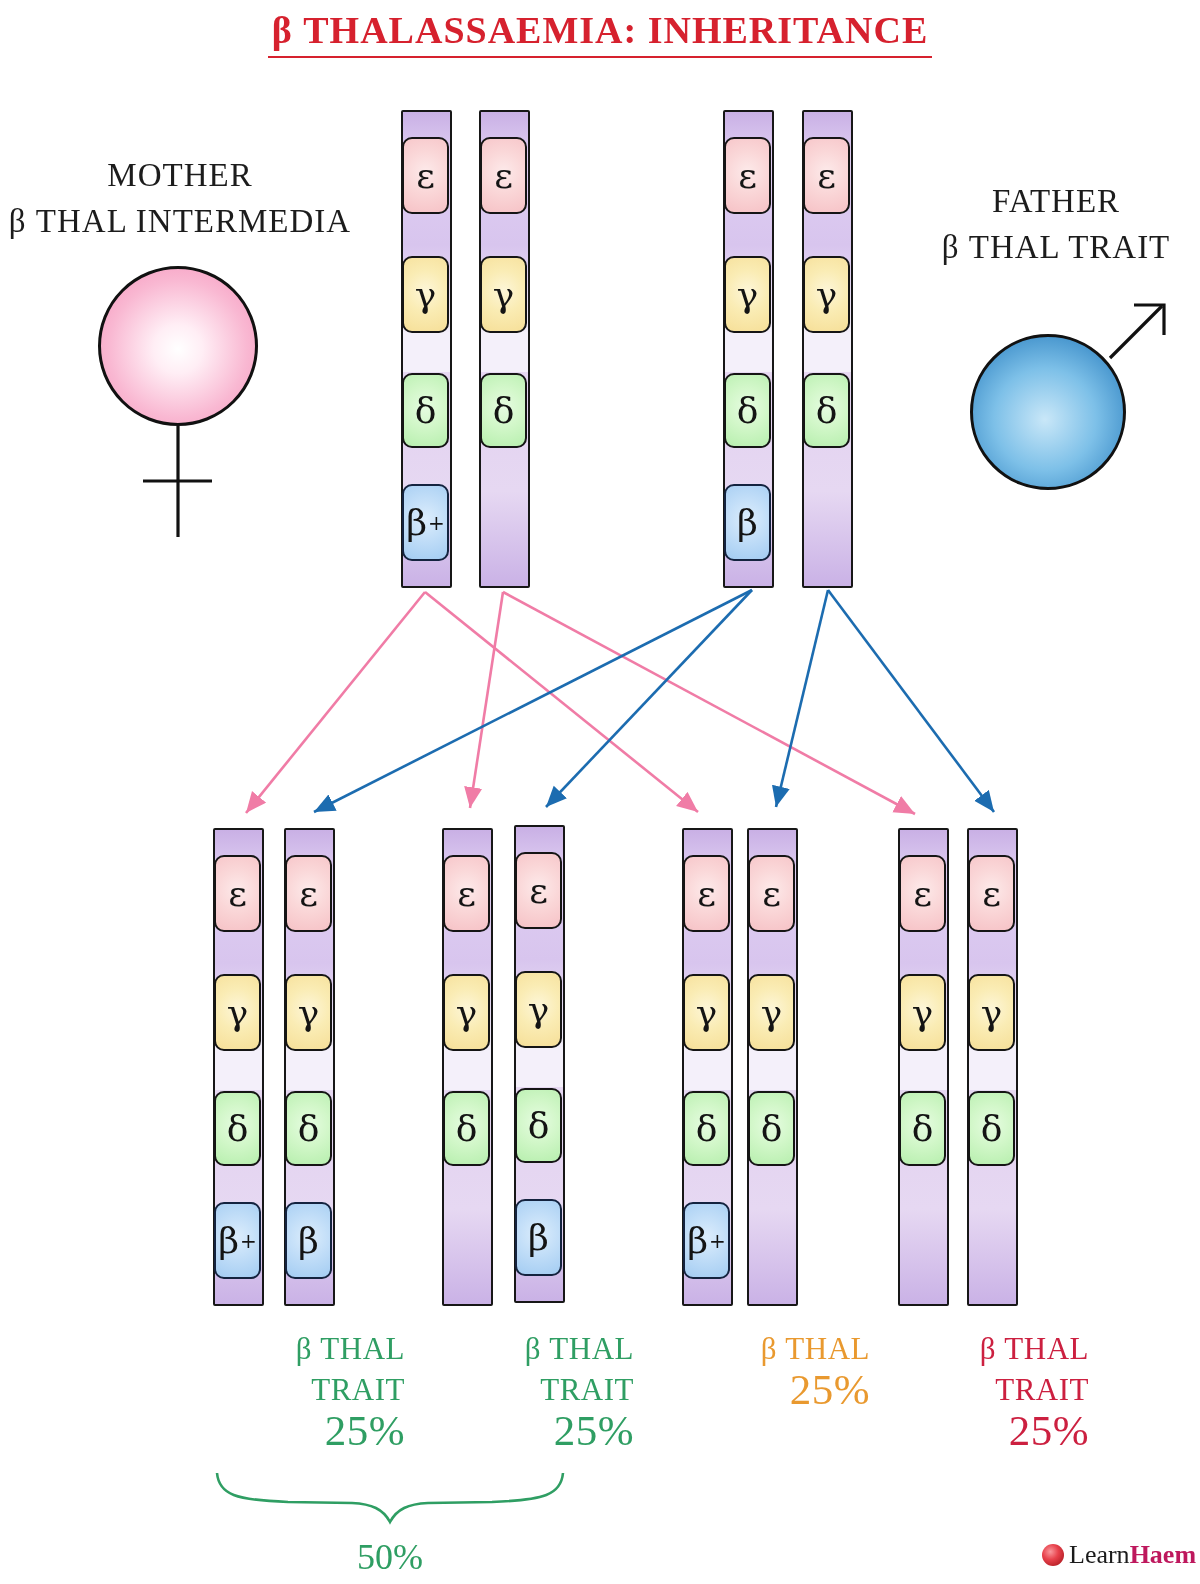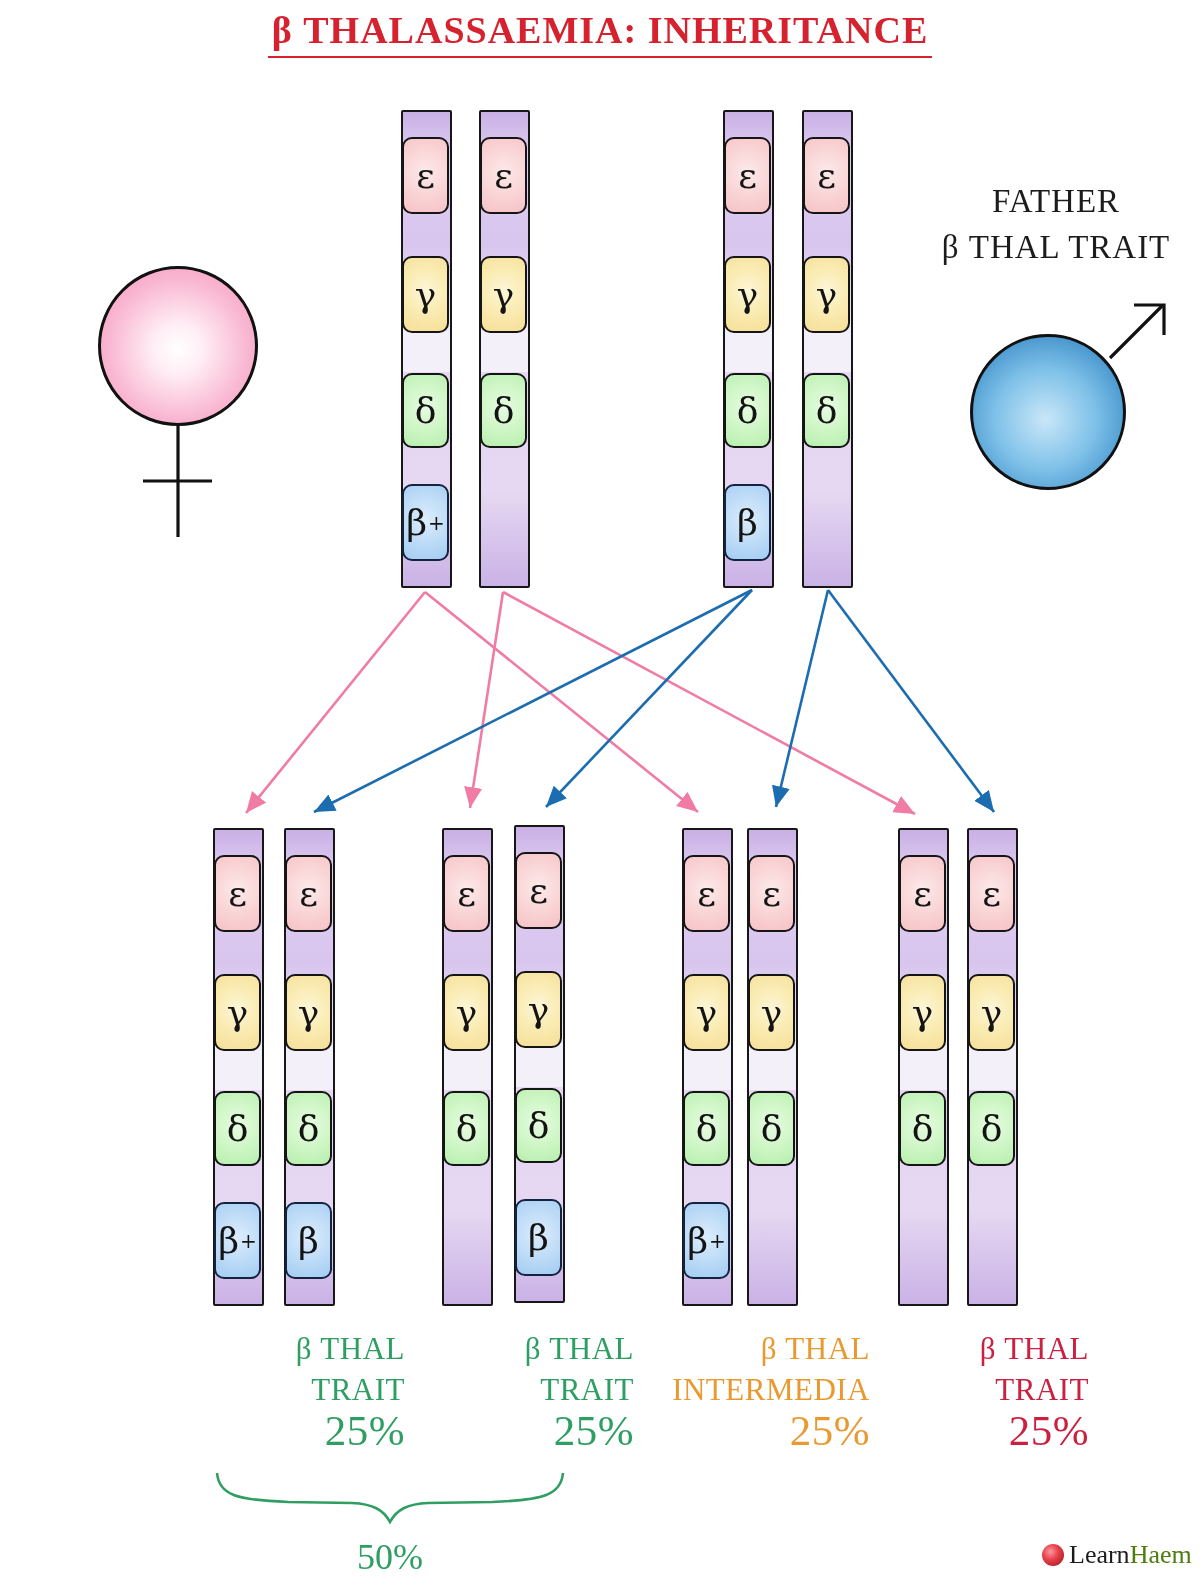--- a/index.html
+++ b/index.html
@@ -37,33 +37,37 @@
   
   .outcome{position:absolute;top:1328px;width:260px;text-align:right;
            font-size:31px;letter-spacing:0.5px;line-height:41px;white-space:nowrap;}
   .outcome .pct{font-size:43px;}
   .fifty{position:absolute;left:290px;top:1536px;width:200px;text-align:center;font-size:36px;}
   
   .logo{position:absolute;left:1042px;top:1540px;display:flex;align-items:center;font-size:26px;}
   .logo-dot{width:22px;height:22px;border-radius:50%;margin-right:5px;
             background:radial-gradient(circle at 38% 35%,#f9989d 0%,#e8424c 40%,#9c0d13 100%);}
   .logo-learn{color:#1b1b1b;}
-  .logo-haem{color:#4d7c0f;}
+  .logo-haem{color:#be185d;font-weight:bold;}
   
   #lines{position:absolute;left:0;top:0;pointer-events:none;}
 </style>
 </head>
 <body>
 
 <div id="stage">
 
   <div class="title-wrap">
     <span class="title-inner" style="color: rgb(214, 33, 46);">β THALASSAEMIA: INHERITANCE</span>
   </div>
 
+  <div class="parent-label mother-label">
+    <div>MOTHER</div>
+    <div>β THAL INTERMEDIA</div>
+  </div>
   <div class="parent-label father-label">
     <div>FATHER</div>
     <div>β THAL TRAIT</div>
   </div>
 
   <div class="sex-circle mother-circle"></div>
   <div class="sex-circle father-circle"></div>
 
   <svg id="lines" width="1200" height="1584" viewBox="0 0 1200 1584">
     <defs>
@@ -279,21 +283,20 @@
     <div>TRAIT</div>
     <div class="pct">25%</div>
   </div>
   <div class="outcome" style="left: 374px; color: rgb(47, 158, 99);">
     <div>β THAL</div>
     <div>TRAIT</div>
     <div class="pct">25%</div>
   </div>
   <div class="outcome" style="left: 610px; color: rgb(233, 153, 47);">
     <div>β THAL</div>
-    <div>INTERMEDIA</div>
     <div class="pct">25%</div>
   </div>
   <div class="outcome" style="left: 829px; color: rgb(204, 32, 64);">
     <div>β THAL</div>
     <div>TRAIT</div>
     <div class="pct">25%</div>
   </div>
 
   <div class="fifty" style="color: rgb(47, 158, 99);">50%</div>
 

